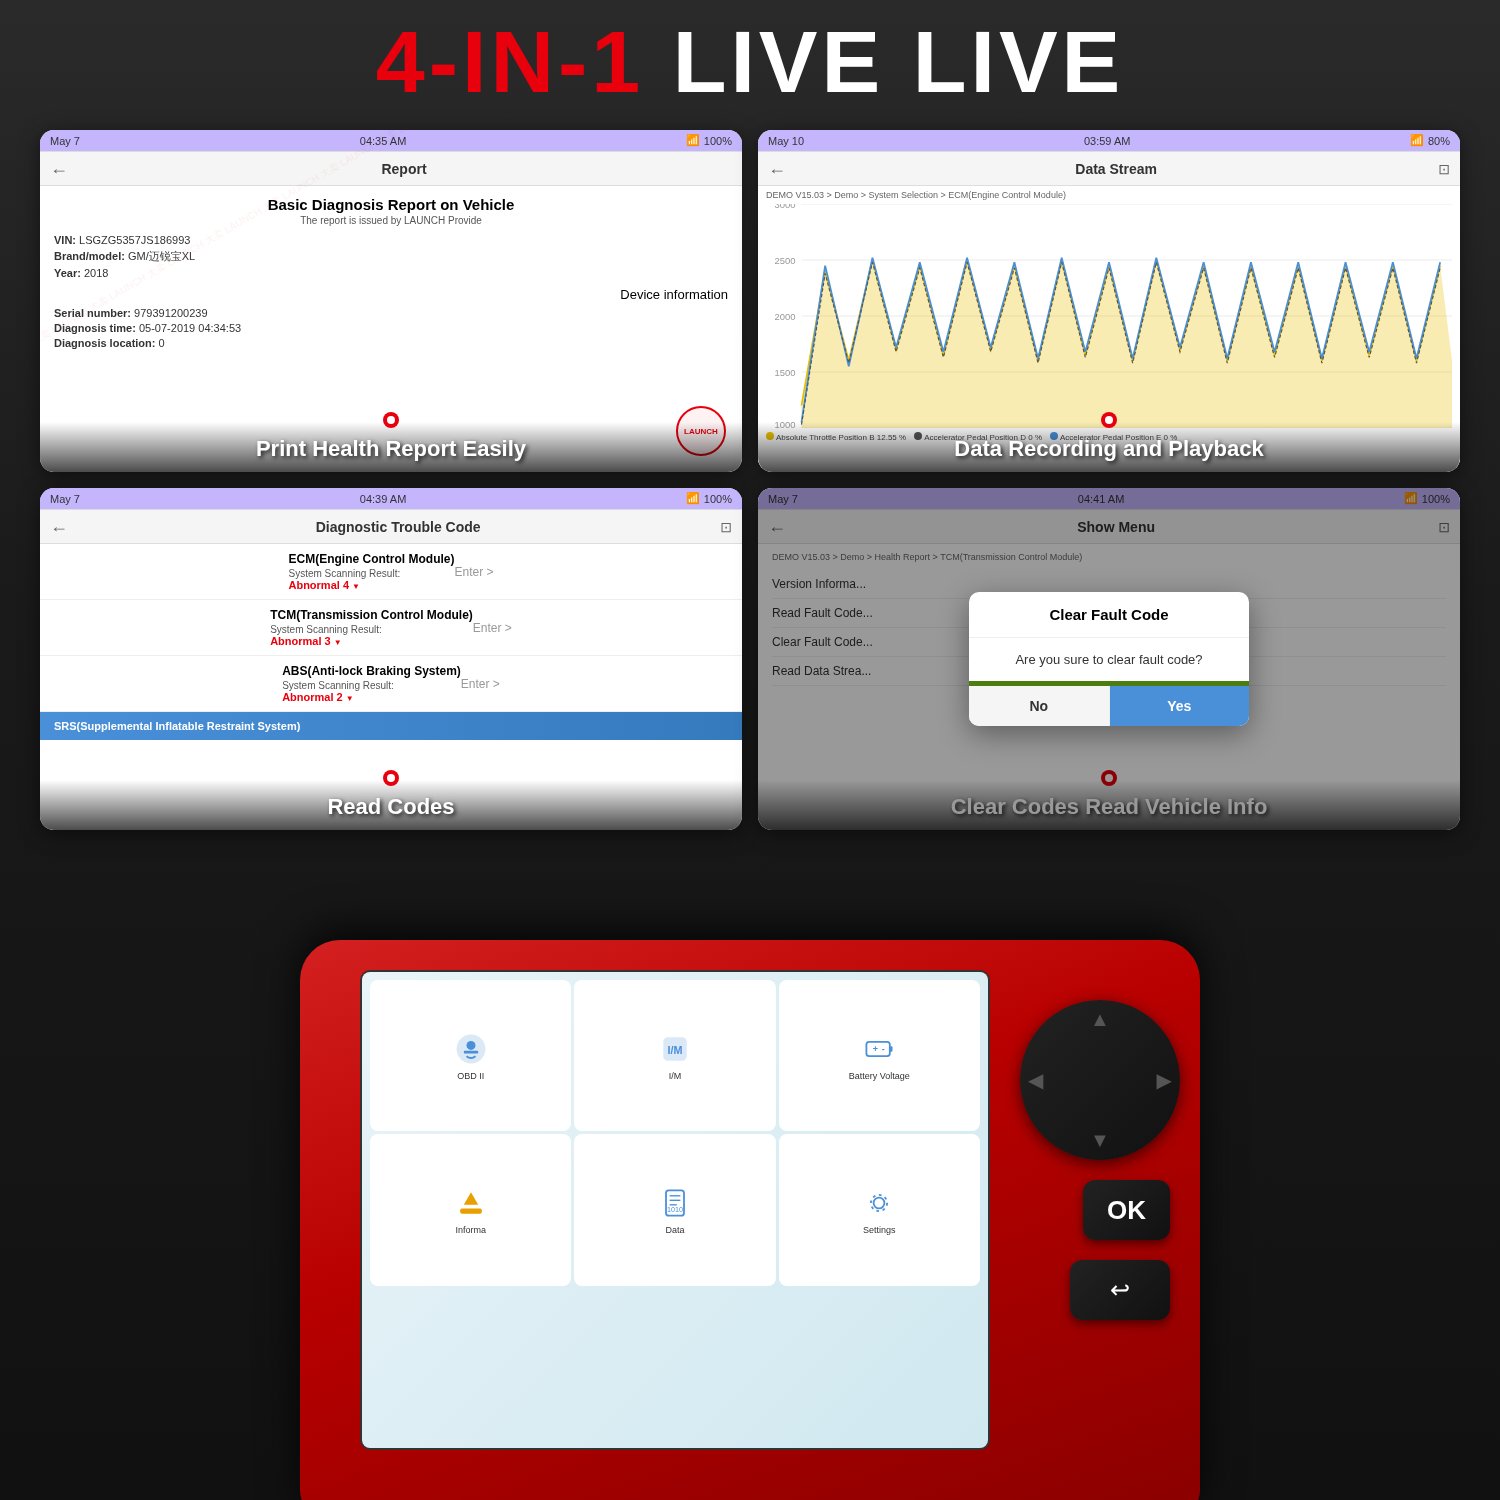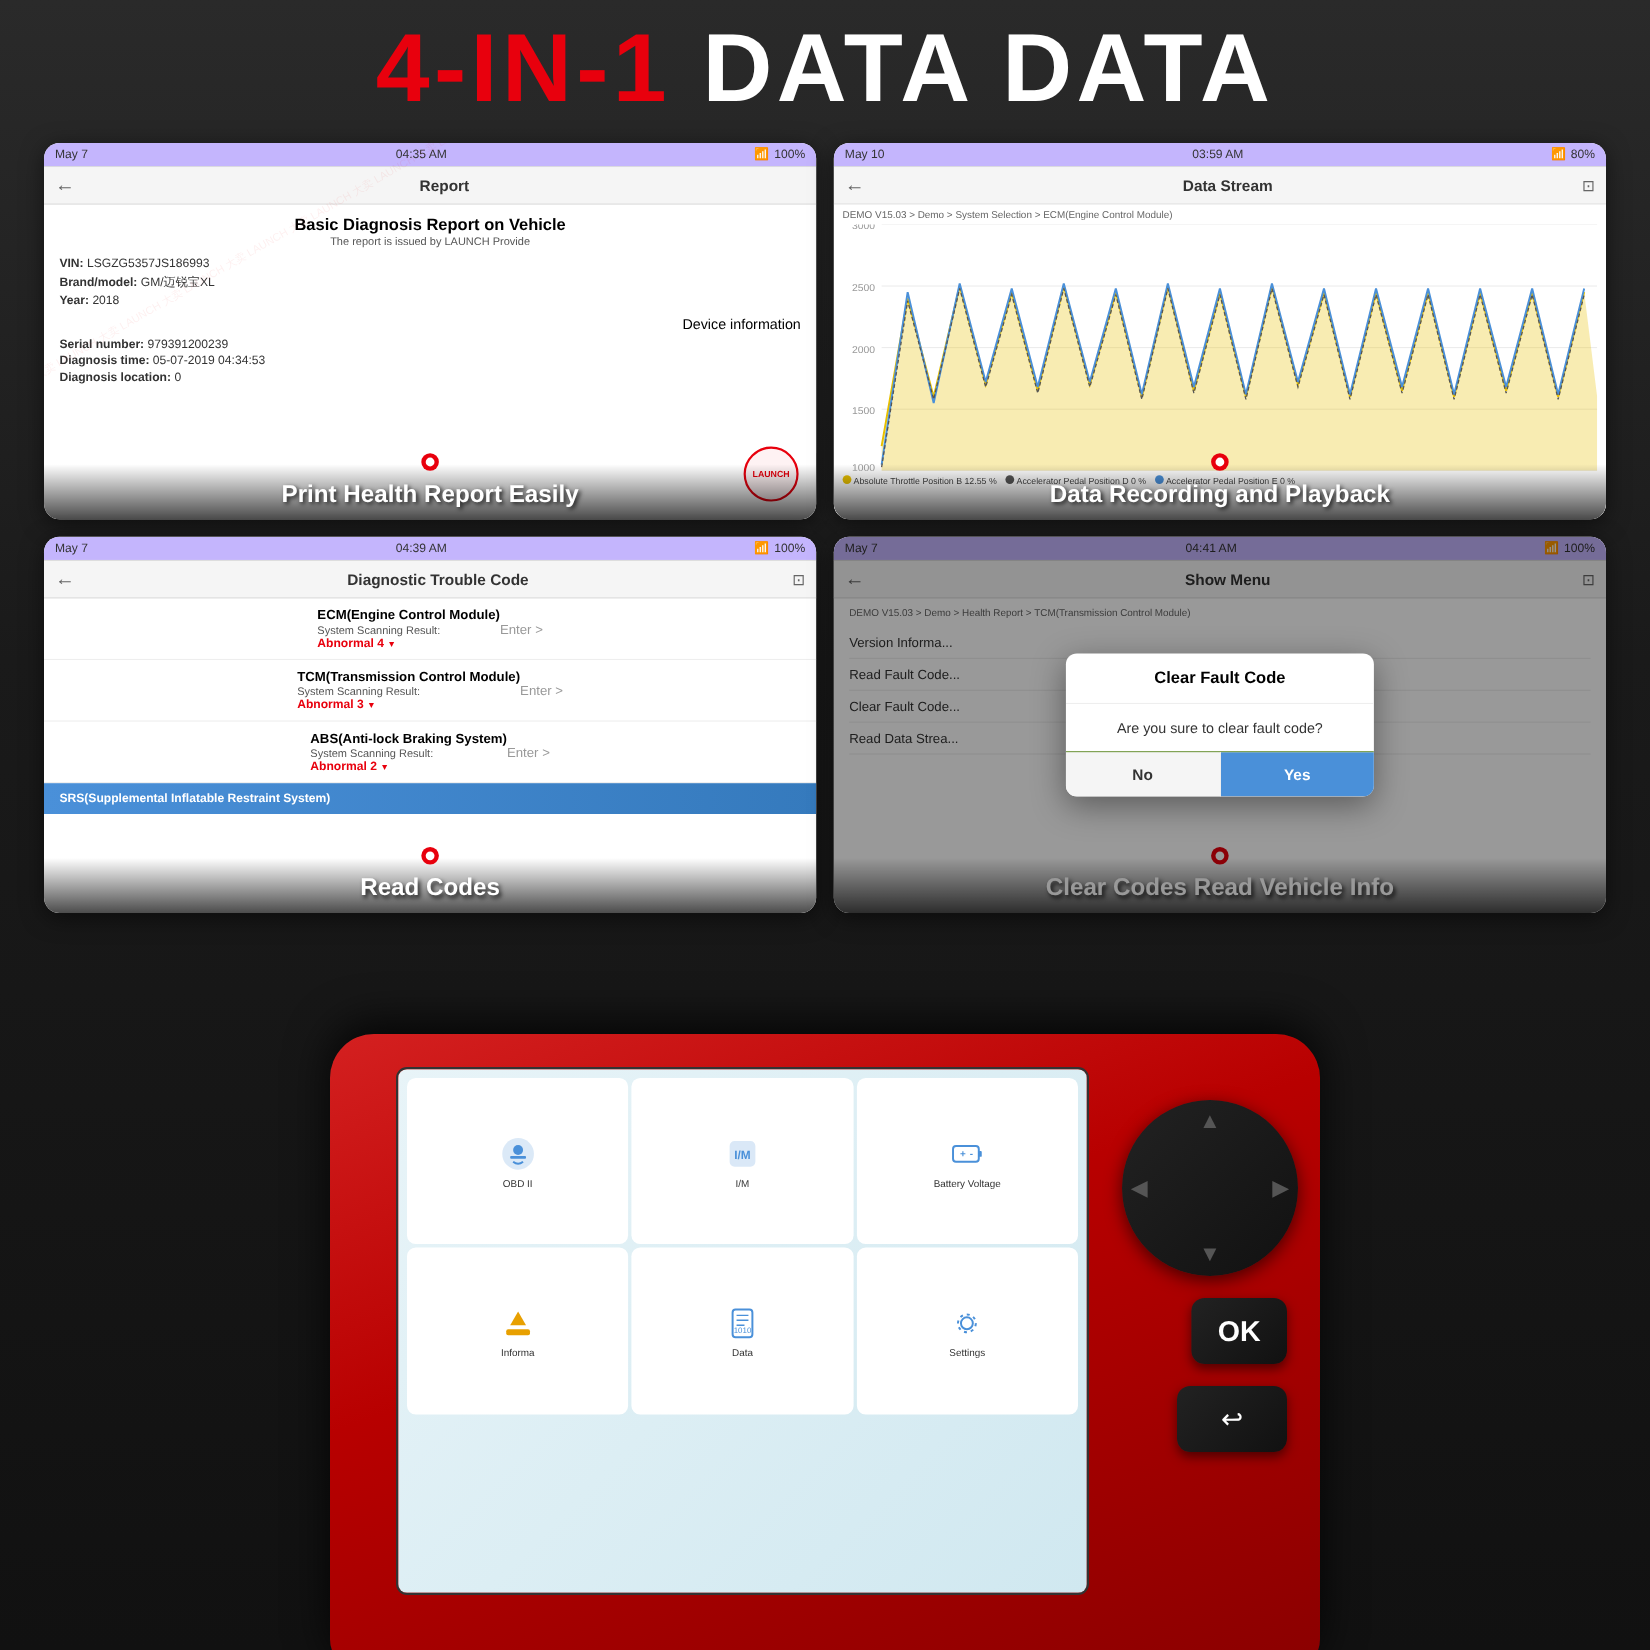--- a/index.html
+++ b/index.html
@@ -294,21 +294,21 @@
       border-bottom: 1px solid #eee;
     }
     .modal-message {
       text-align: center;
       padding: 14px;
       font-size: 13px;
       color: #333;
     }
     .modal-buttons {
       display: flex;
-      border-top: 1px solid #4d7c0f;
+      border-top: 5px solid #4d7c0f;
       align-items: center;
     }
     .modal-btn {
       flex: 1;
       padding: 12px;
       text-align: center;
       font-size: 14px;
       font-weight: 600;
       cursor: pointer;
     }
@@ -482,21 +482,21 @@
       box-shadow: 0 4px 10px rgba(0,0,0,0.5);
     }
   </style>
 </head>
 <body>
 
 <div class="bg-overlay"></div>
 
 <div class="hero-title">
   <span class="hero-title-text">
-    <span class="hero-title-red">4-IN-1</span><span class="hero-title-white"> DATA DATA</span>
+    <span class="hero-title-red">4-IN-1</span><span class="hero-title-white"> LIVE LIVE</span>
   </span>
 </div>
 
 <div class="quadrants">
 
   <div class="quadrant">
     <div class="status-bar">
       <span>May 7</span>
       <span>04:35 AM</span>
       <div class="status-bar-icons">

